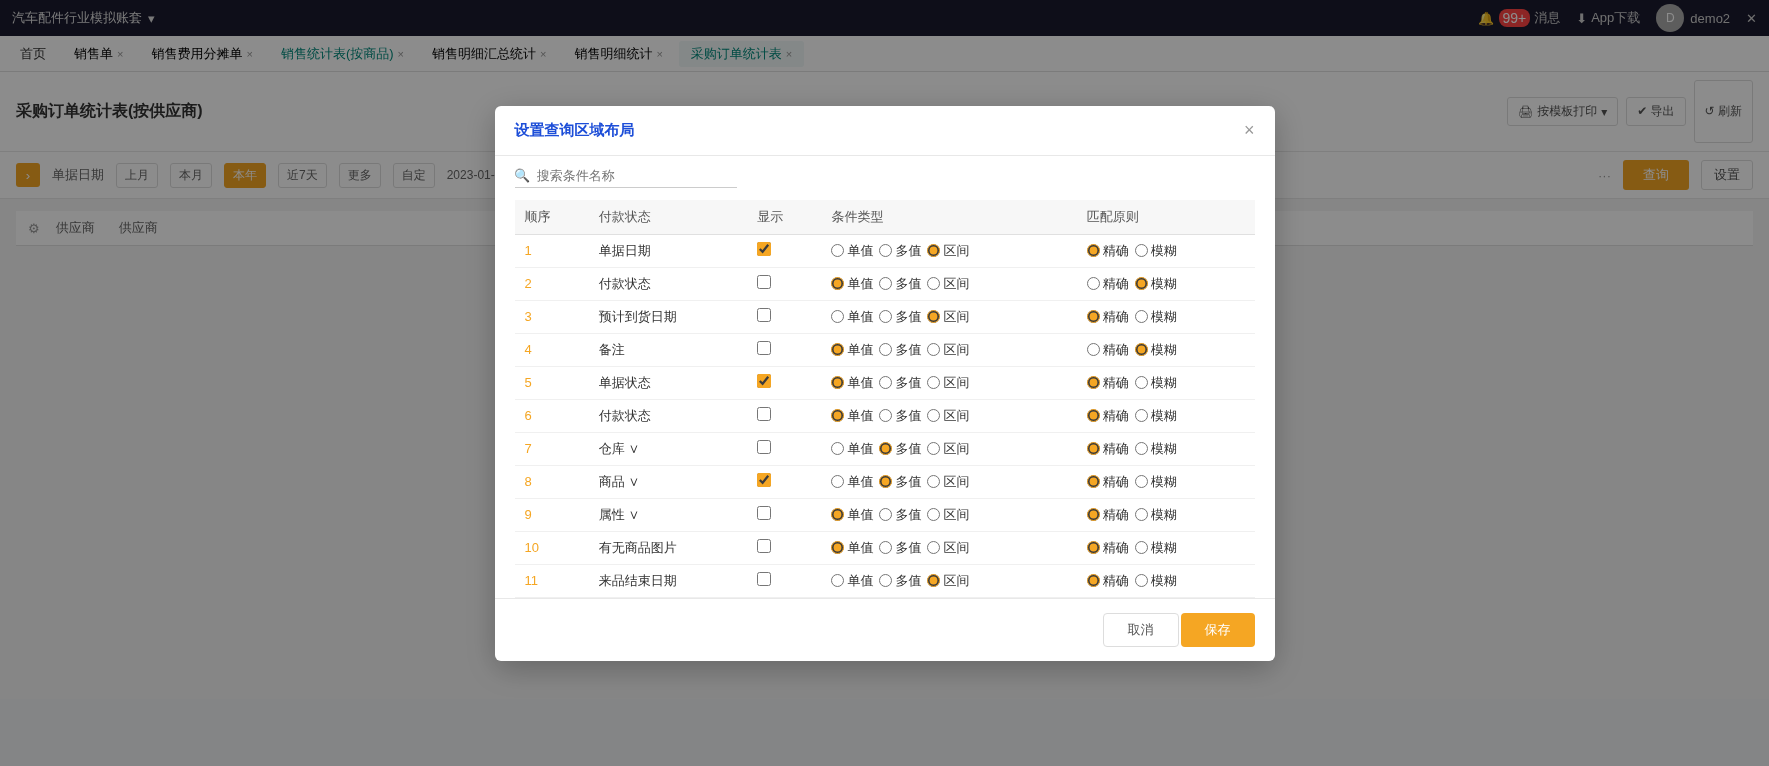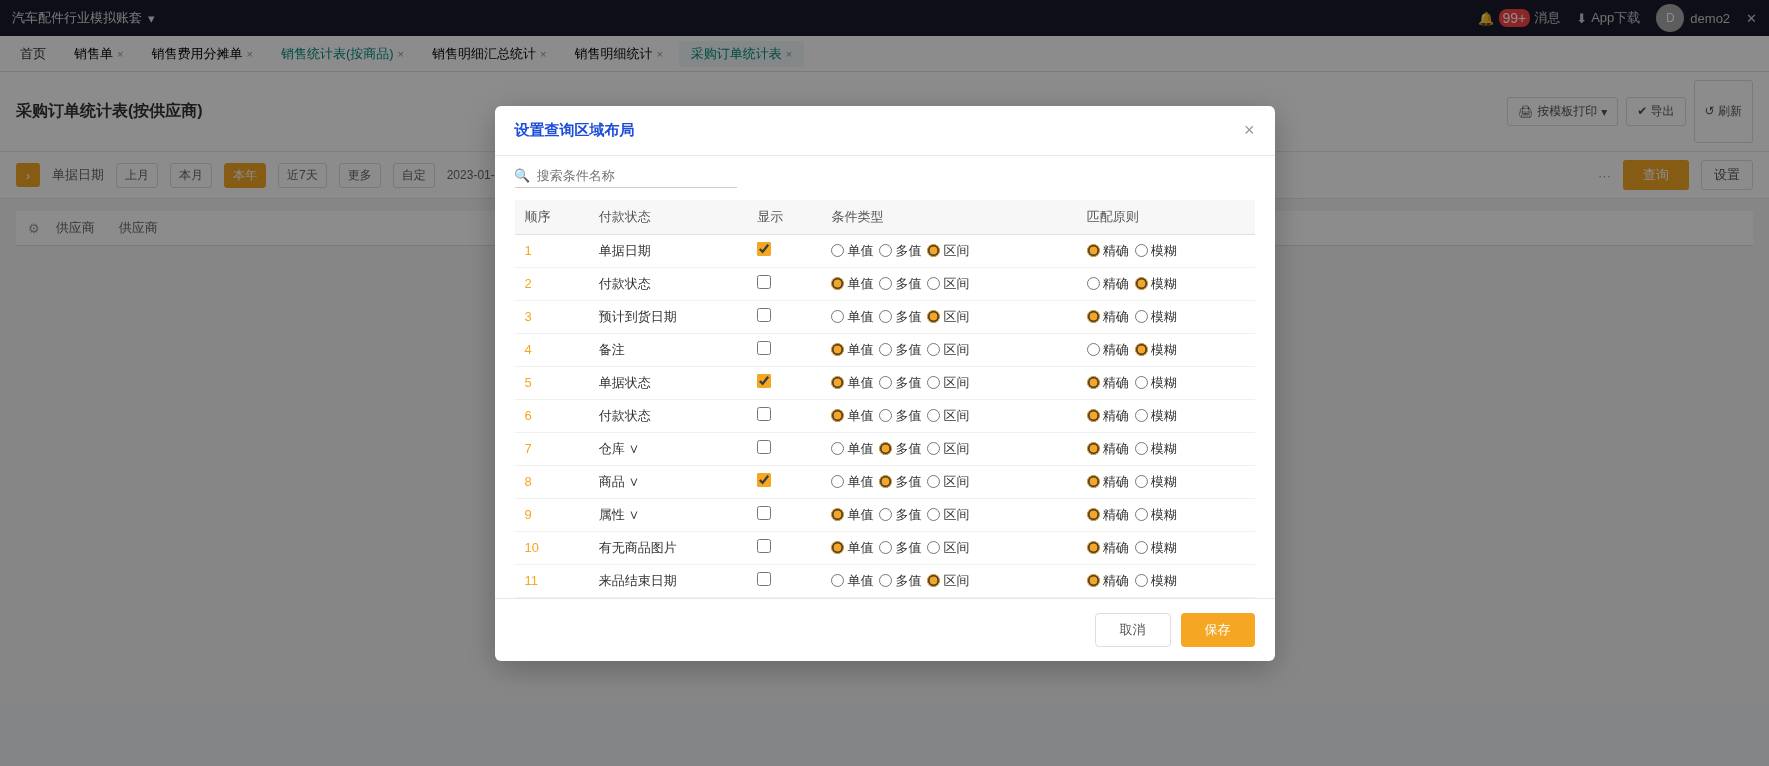--- a/index.html
+++ b/index.html
@@ -147,21 +147,21 @@
     .radio-group { display: flex; align-items: center; gap: 6px; }
     .radio-option { display: flex; align-items: center; gap: 3px; cursor: pointer; }
     .radio-option input[type=radio] { accent-color: #f5a623; cursor: pointer; }
 
     
     input[type=checkbox] { accent-color: #f5a623; cursor: pointer; width: 14px; height: 14px; }
 
     
     .modal-footer {
       padding: 14px 20px;
-      display: flex; justify-content: flex-end; gap: 10px;
+      display: flex; justify-content: flex-end; gap: 2px;
       border-top: 1px solid #e8e8e8;
     }
     .btn-cancel { border: 1px solid #ddd; background: #fff; padding: 7px 24px; border-radius: 4px; cursor: pointer; font-size: 13px; color: #555; }
     .btn-save { background: #f5a623; color: #fff; border: none; padding: 7px 24px; border-radius: 4px; cursor: pointer; font-size: 13px; }
 
     .scrollbar-area::-webkit-scrollbar { width: 6px; }
     .scrollbar-area::-webkit-scrollbar-thumb { background: #ddd; border-radius: 3px; }
   </style>
 </head>
 <body>

